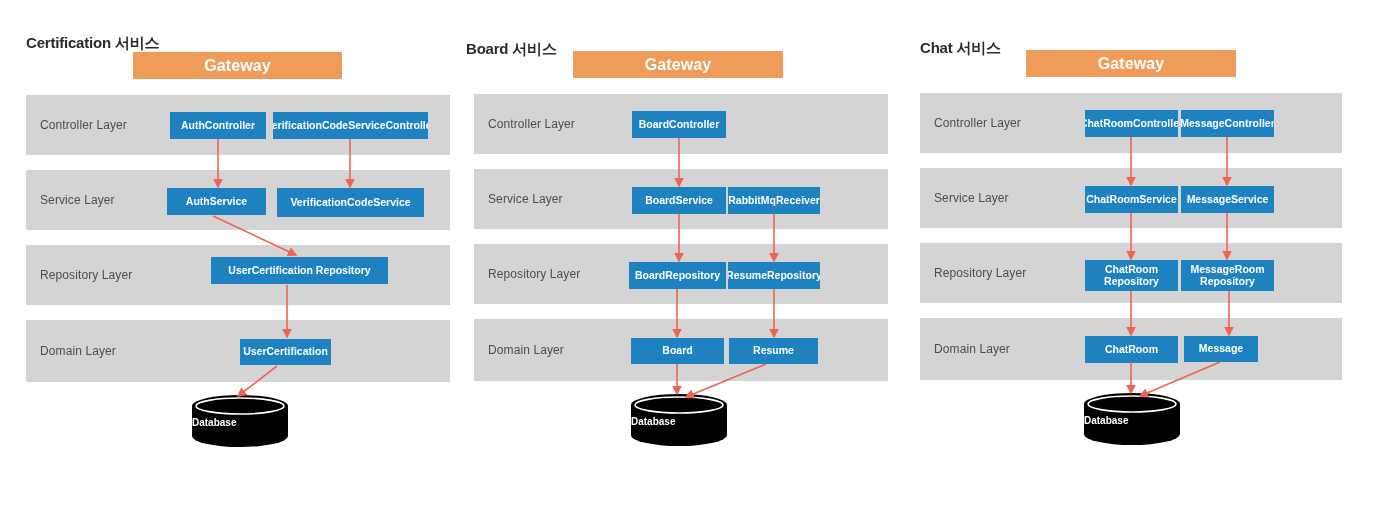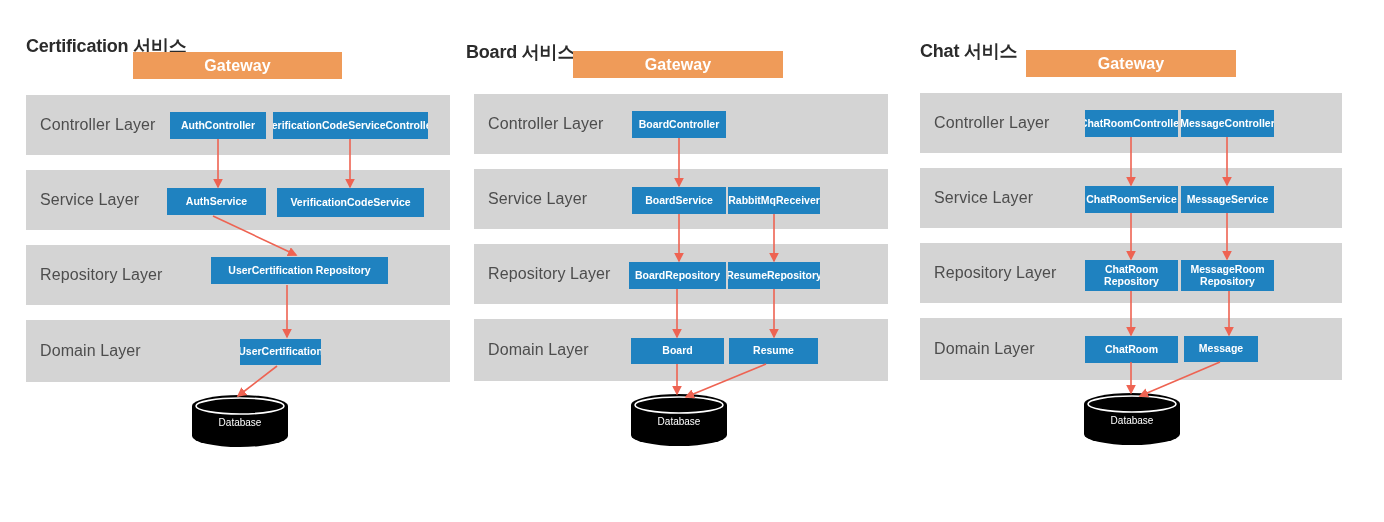--- a/index.html
+++ b/index.html
@@ -20,21 +20,21 @@
     height: 522px;
     background: #ffffff;
   }
   .panel {
     position: absolute;
     top: 0;
     height: 522px;
   }
   .panel-title {
     position: absolute;
-    font-size: 18px;
+    font-size: 15px;
     font-weight: bold;
     color: #2b2b2b;
     letter-spacing: -0.2px;
     white-space: nowrap;
   }
   .gateway {
     position: absolute;
     background: #ef9b59;
     color: #ffffff;
     font-size: 16px;
@@ -46,21 +46,21 @@
   }
   .layer-band {
     position: absolute;
     background: #d4d4d4;
   }
   .layer-label {
     position: absolute;
     left: 14px;
     top: 50%;
     transform: translateY(-50%);
-    font-size: 16px;
+    font-size: 12px;
     color: #4d4d4d;
     white-space: nowrap;
     letter-spacing: 0.1px;
   }
   .node {
     position: absolute;
     background: #1f82c0;
     color: #ffffff;
     font-size: 10.5px;
     font-weight: bold;
@@ -79,24 +79,24 @@
   }
   .db {
     position: absolute;
   }
   .db-label {
     position: absolute;
     left: 0;
     right: 0;
     top: 52%;
     transform: translateY(-50%);
-    text-align: center;
+    text-align: left;
     color: #ffffff;
     font-size: 10px;
-    font-weight: normal;
+    font-weight: bold;
     pointer-events: none;
   }
   svg.edges {
     position: absolute;
     left: 0;
     top: 0;
     width: 1384px;
     height: 522px;
     pointer-events: none;
   }
@@ -125,21 +125,21 @@
     </div>
 
     <div class="node" style="left:170px; top:112px; width:96px; height:27px;">AuthController</div>
     <div class="node" style="left:273px; top:112px; width:155px; height:27px;">VerificationCodeServiceController</div>
 
     <div class="node" style="left:167px; top:188px; width:99px; height:27px;">AuthService</div>
     <div class="node" style="left:277px; top:188px; width:147px; height:29px;">VerificationCodeService</div>
 
     <div class="node" style="left:211px; top:257px; width:177px; height:27px;">UserCertification Repository</div>
 
-    <div class="node" style="left:240px; top:339px; width:81px; height:26px;">UserCertification</div>
+    <div class="node" style="left:240px; top:339px; width:91px; height:26px;">UserCertification</div>
 
     <div class="db" style="left:192px; top:395px; width:96px; height:52px;">
       <svg width="96" height="52" viewBox="0 0 96 52">
         <path d="M0,11 L0,41 A48,11 0 0 0 96,41 L96,11 Z" fill="#000000"></path>
         <ellipse cx="48" cy="11" rx="48" ry="11" fill="#000000"></ellipse>
         <ellipse cx="48" cy="11" rx="44" ry="8" fill="none" stroke="#ffffff" stroke-width="1.6"></ellipse>
       </svg>
       <div class="db-label">Database</div>
     </div>
   </div>

